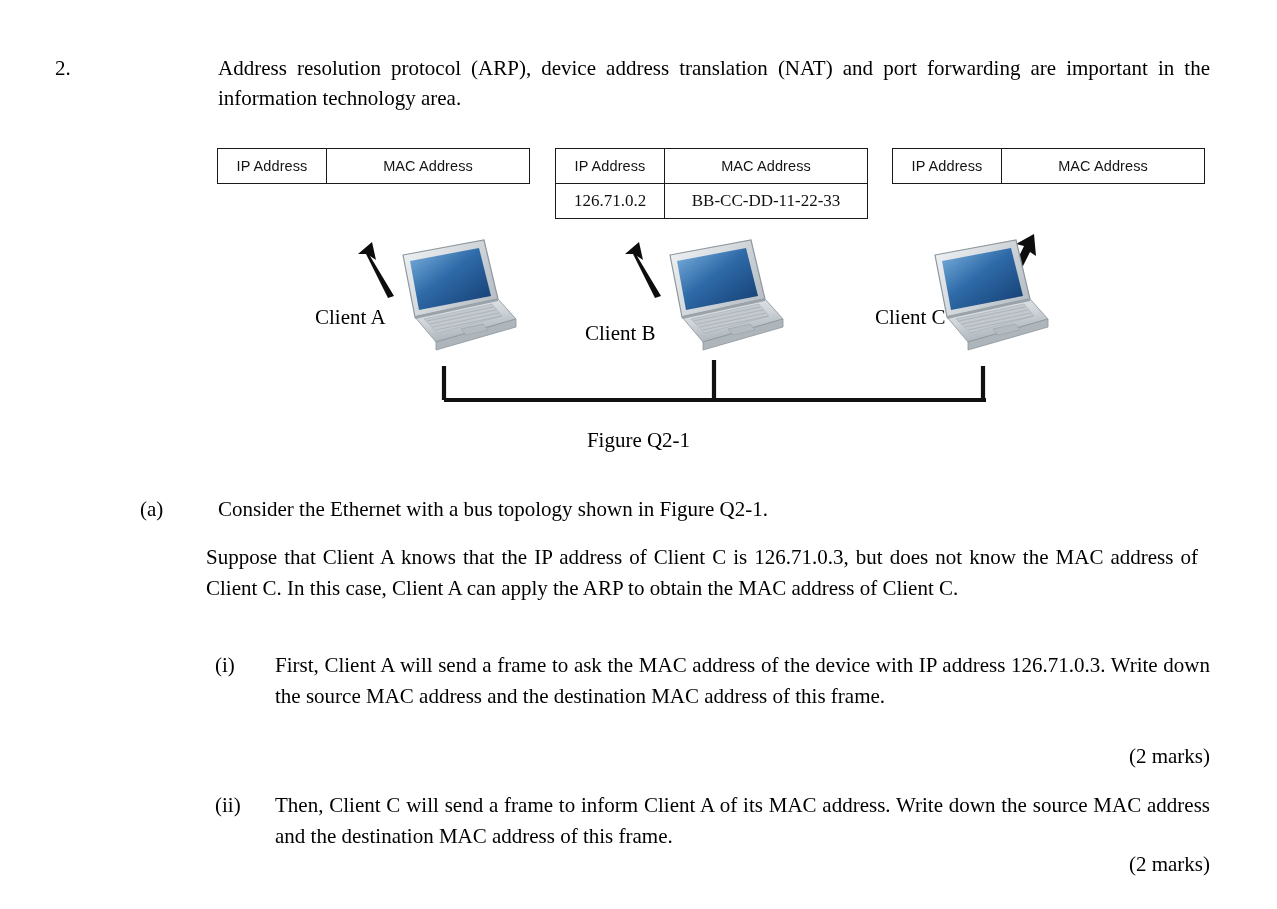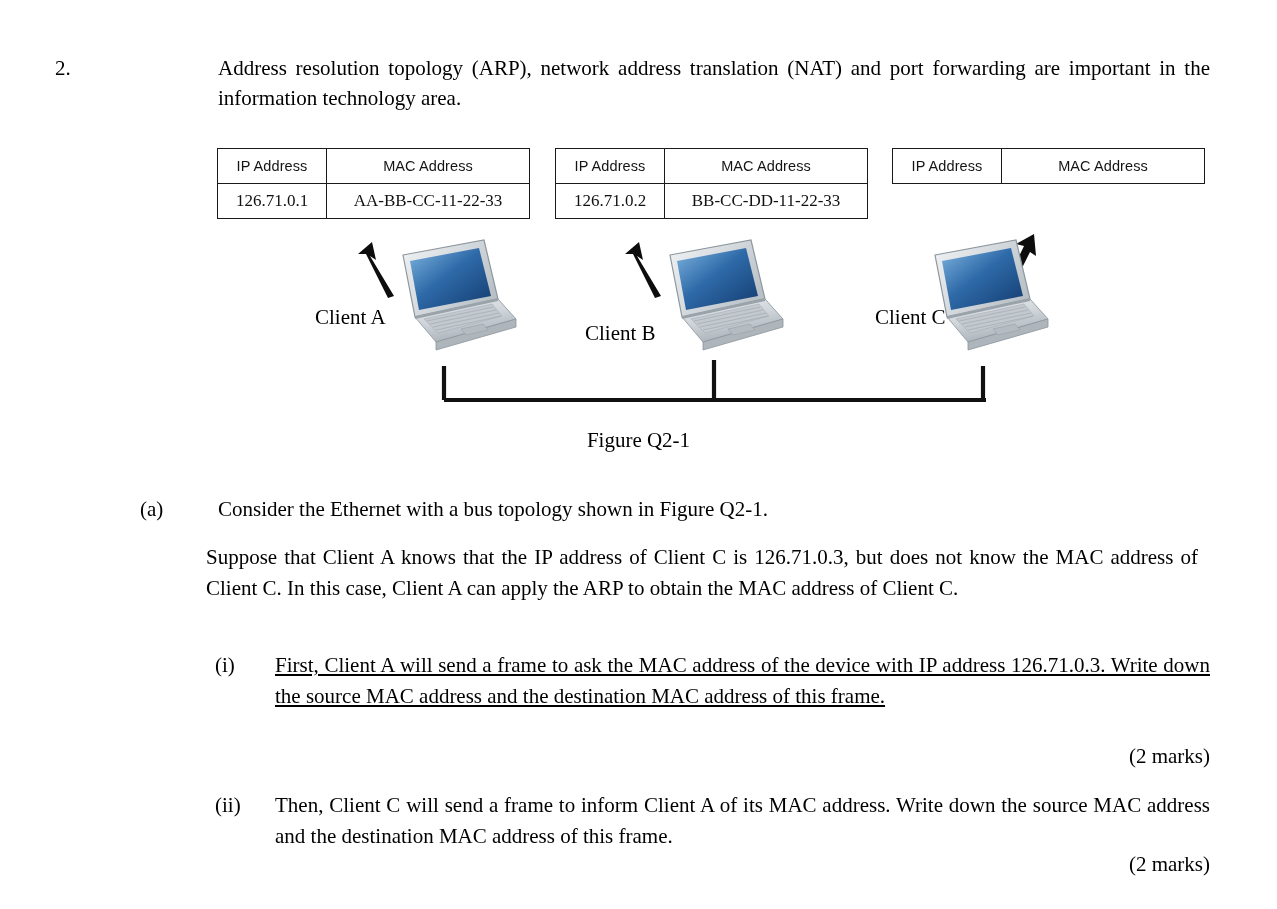--- a/index.html
+++ b/index.html
@@ -128,45 +128,41 @@
   .part-label {
     position: absolute;
     font-size: 21px;
     line-height: 30.5px;
   }
   .lbl-a-part { left: 140px; top: 494px; }
   .para-a1 { left: 218px; top: 494px; width: 992px; }
   .para-a2 { left: 206px; top: 542px; width: 992px; text-align: justify; text-justify: inter-word; }
 
   .lbl-i  { left: 215px; top: 650px; }
-  .para-i { left: 275px; top: 650px; width: 935px; text-align: justify; text-justify: inter-word; text-decoration: underline; }
+  .para-i { left: 275px; top: 650px; width: 935px; text-align: justify; text-justify: inter-word; }
   .marks-i { position: absolute; left: 218px; top: 744px; width: 992px; text-align: right; font-size: 21px; }
 
   .lbl-ii  { left: 215px; top: 790px; }
   .para-ii { left: 275px; top: 790px; width: 935px; text-align: justify; text-justify: inter-word; }
   .marks-ii { position: absolute; left: 218px; top: 852px; width: 992px; text-align: right; font-size: 21px; }
 </style>
 </head>
 <body>
 
 <div class="q-number">2.</div>
 
-<div class="intro">Address resolution topology (ARP), network address translation (NAT) and port forwarding are important in the information technology area.</div>
+<div class="intro">Address resolution protocol (ARP), device address translation (NAT) and port forwarding are important in the information technology area.</div>
 
 <div class="figure">
 
   <table class="arp-table tbl-a">
     <tbody>
         <tr>
       <td class="th col-ip">IP Address</td>
       <td class="th col-mac">MAC Address</td>
-    </tr>
-    <tr>
-      <td class="td col-ip">126.71.0.1</td>
-      <td class="td col-mac">AA-BB-CC-11-22-33</td>
     </tr>
   </tbody>
     </table>
 
   <table class="arp-table tbl-b">
     <tbody>
         <tr>
       <td class="th col-ip">IP Address</td>
       <td class="th col-mac">MAC Address</td>
     </tr>

